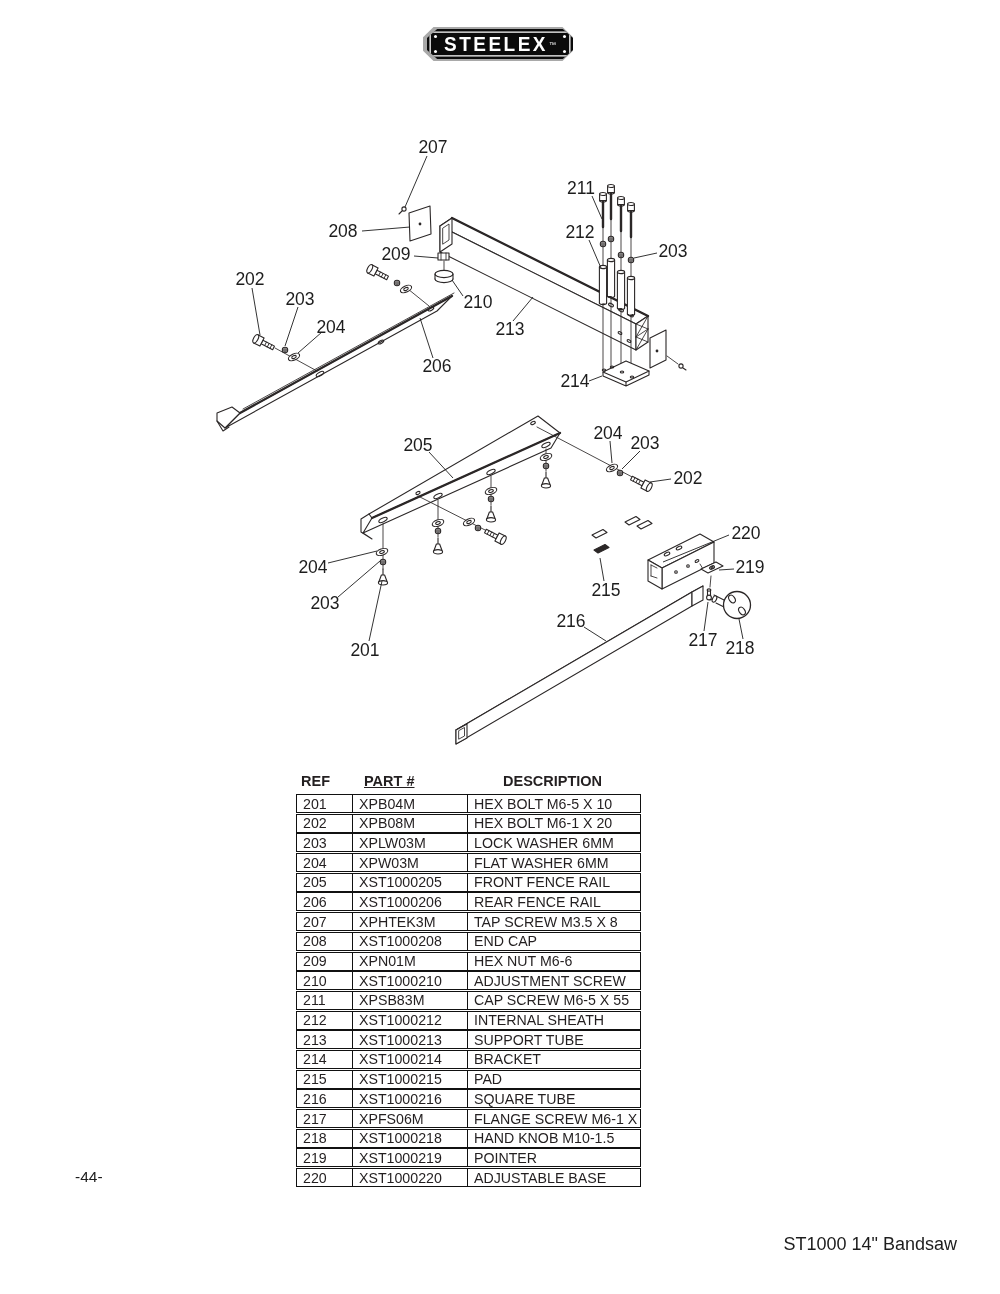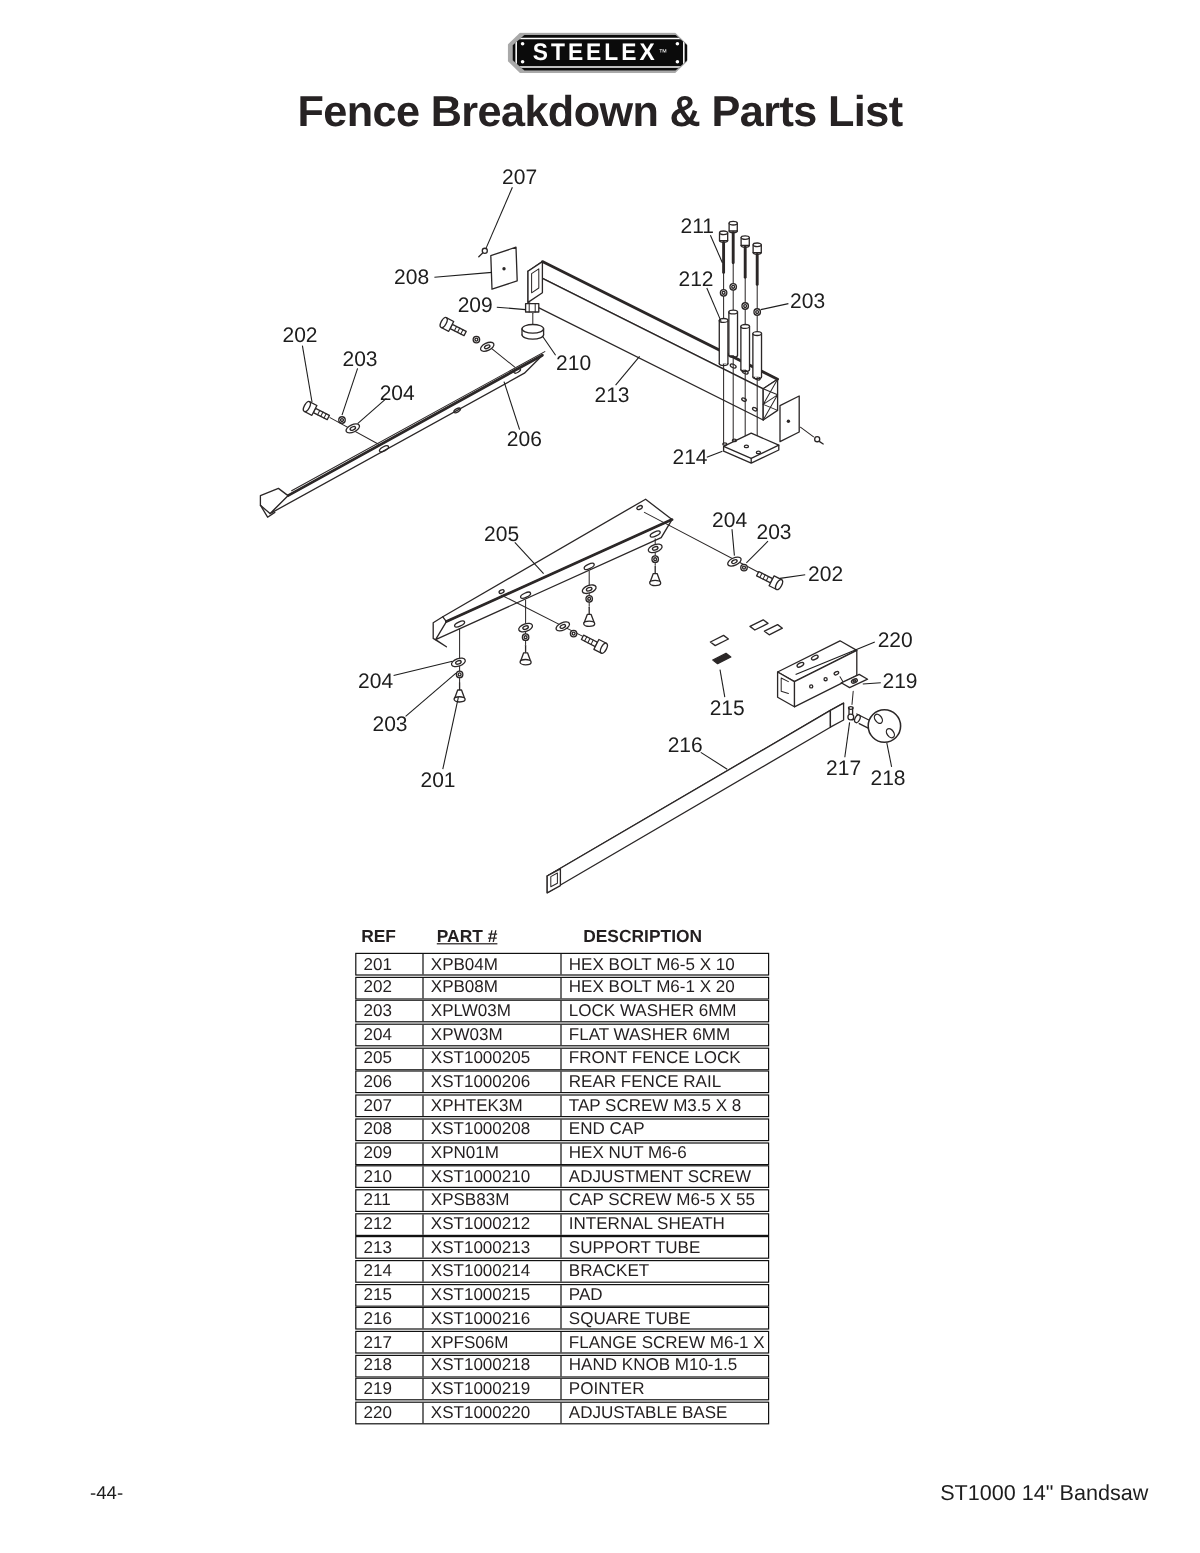--- a/index.html
+++ b/index.html
@@ -41,53 +41,52 @@
   .thin{stroke-width:0.85;}
   .fillink{fill:#2b2727;stroke:none;}
   .callout{font-family:"Liberation Sans",sans-serif;font-size:17.5px;fill:#1d1d1d;
     text-anchor:middle;dominant-baseline:central;stroke:none;}
   .leader{stroke:#1d1d1d;stroke-width:0.9;fill:none;}
   
   .ptable{position:absolute;left:296px;top:773px;width:345px;}
   .phead{display:flex;height:21px;font-weight:700;font-size:14.5px;}
   .phead .h0{width:57px;padding-left:5px;}
   .phead .h1{width:116px;padding-left:6px;text-decoration:underline;}
-  .phead .h2{flex:1;padding-left:6px;}
+  .phead .h2{flex:1;padding-left:6px;margin-left:17px;}
   .prow{
     display:flex;height:19px;box-sizing:border-box;border:1.3px solid #111111;
     margin-bottom:0.7px;background:#ffffff;
   }
   .pcell{font-size:14.2px;line-height:16px;padding:0.5px 0 0 6px;box-sizing:border-box;
     white-space:nowrap;overflow:hidden;}
   .c0{width:56px;border-right:1.3px solid #111111;}
   .c1{width:115px;border-right:1.3px solid #111111;}
   .c2{flex:1;}
   
-  .footer-left{position:absolute;left:75px;top:1236px;font-size:15.5px;color:#1d1d1d;}
+  .footer-left{position:absolute;left:75px;top:1168px;font-size:15.5px;color:#1d1d1d;}
   .footer-right{position:absolute;right:43px;top:1234px;font-size:18px;color:#1d1d1d;}
 </style>
 </head>
 <body>
 
 <div class="page">
 
   <div class="logo">
     <div class="logo-outer">
       <div class="logo-inner">
         <span class="logo-dot ld1"></span>
         <span class="logo-dot ld2"></span>
         <span class="logo-dot ld3"></span>
         <span class="logo-dot ld4"></span>
         <span class="logo-text">STEELEX</span>
         <span class="logo-tm">™</span>
       </div>
     </div>
   </div>
 
-  <h1 class="title">Fence Breakdown &amp; Parts List</h1>
 
   <svg class="diagram" viewBox="0 0 1000 660">
     <defs>
       <g id="washer">
         <ellipse cx="0" cy="0" rx="6" ry="3.1" class="face"></ellipse>
         <ellipse cx="0" cy="0" rx="2.4" ry="1.3"></ellipse>
       </g>
       <g id="ring">
         <circle cx="0" cy="0" r="2.7" class="face"></circle>
         <circle cx="0" cy="0" r="1.2"></circle>
@@ -395,21 +394,21 @@
           <div class="pcell c2">LOCK WASHER 6MM</div>
         </div>
         <div class="prow">
           <div class="pcell c0">204</div>
           <div class="pcell c1">XPW03M</div>
           <div class="pcell c2">FLAT WASHER 6MM</div>
         </div>
         <div class="prow">
           <div class="pcell c0">205</div>
           <div class="pcell c1">XST1000205</div>
-          <div class="pcell c2">FRONT FENCE LOCK</div>
+          <div class="pcell c2">FRONT FENCE RAIL</div>
         </div>
         <div class="prow">
           <div class="pcell c0">206</div>
           <div class="pcell c1">XST1000206</div>
           <div class="pcell c2">REAR FENCE RAIL</div>
         </div>
         <div class="prow">
           <div class="pcell c0">207</div>
           <div class="pcell c1">XPHTEK3M</div>
           <div class="pcell c2">TAP SCREW M3.5 X 8</div>

